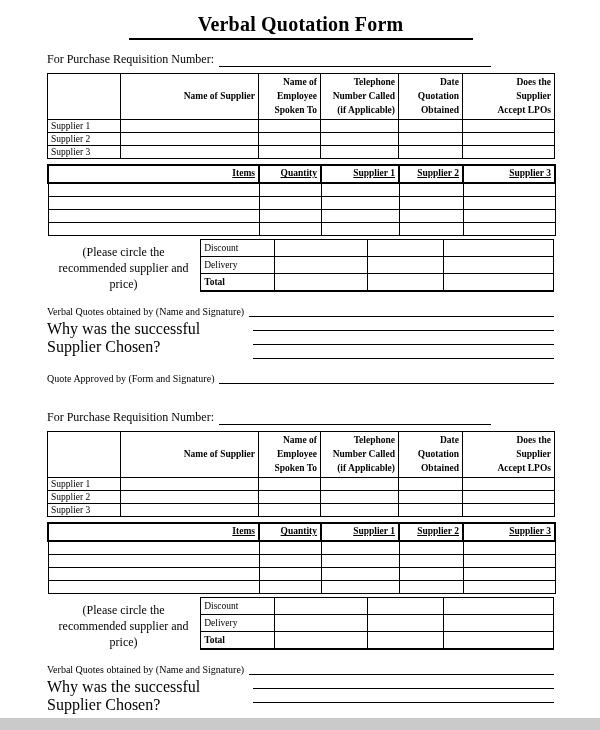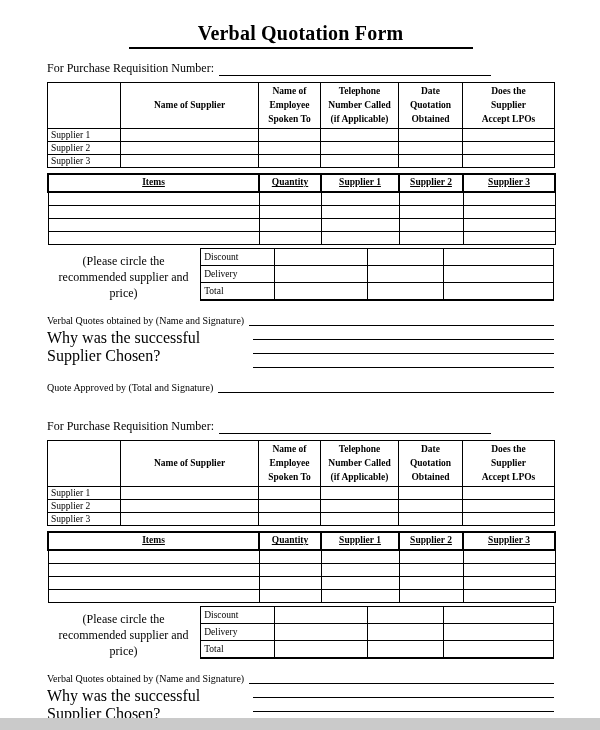--- a/index.html
+++ b/index.html
@@ -4,43 +4,43 @@
 <style>
   * { box-sizing: border-box; margin: 0; padding: 0; }
   html, body { width: 600px; height: 730px; }
   body {
     background: #ffffff;
     font-family: "Liberation Serif", serif;
     color: #000;
     position: relative;
     overflow: hidden;
   }
-  .page { width: 600px; height: 730px; padding: 22px 46px 0 47px; position: relative; background:#fff; }
+  .page { width: 600px; height: 730px; padding: 13px 46px 0 47px; position: relative; background:#fff; }
 
   .title { text-align: center; font-size: 20px; font-weight: bold; letter-spacing: 0.2px; }
   .title-underline { width: 344px; border-bottom: 2px solid #000; margin: 2px auto 0; }
 
   .req-row { display: flex; align-items: flex-end; margin-top: 12px; font-size: 12px; }
   .req-line { width: 272px; border-bottom: 1px solid #000; height: 12px; margin-left: 5px; }
 
   table.grid { border-collapse: collapse; table-layout: fixed; width: 507px; }
   col.ca { width: 73px; } col.cb { width: 138px; } col.cc { width: 62px; }
   col.cd { width: 78px; } col.ce { width: 64px; } col.cf { width: 92px; }
   .grid th, .grid td { border: 1px solid #000; font-size: 9.5px; overflow: hidden; }
-  .grid th { font-weight: bold; text-align: center; white-space: pre-line; line-height: 1.45; padding: 2px 3px; vertical-align: middle; }
+  .grid th { font-weight: bold; text-align: right; white-space: pre-line; line-height: 1.45; padding: 2px 3px; vertical-align: middle; }
   .grid td { height: 13px; line-height: 12px; padding: 0 3px; }
   .supplier-table { margin-top: 6px; }
   .items-table { margin-top: 5px; text-decoration: underline; }
   .items-table thead th { border-width: 2px; padding: 1px 3px; }
   .rlabel { text-align: left; }
 
   .summary { display: flex; margin-top: 3px; }
   .note { width: 211px; text-align: center; font-size: 12px; line-height: 1.35; padding: 5px 10px 0; }
   .summary-table { width: 296px; }
-  .total-label { font-weight: normal; margin-left: 12px; }
+  .total-label { font-weight: bold; margin-left: 12px; }
   .total-row td { border-bottom-width: 2px; }
 
   .sig-row { display: flex; align-items: center; margin-top: 13px; font-size: 10px; }
   .fill-line { flex: 1; border-bottom: 1px solid #000; height: 12px; margin-left: 5px; }
 
   .question-block { display: flex; font-size: 16px; }
   .q-label { width: 206px; flex: none; padding-top: 3px; }
   .answer-lines { flex: 1; }
   .answer-line { height: 14px; border-bottom: 1px solid #000; }
 
@@ -207,21 +207,21 @@
     <div class="question-block">
       <span class="q-label">Why was the successful Supplier Chosen?</span>
       <div class="answer-lines">
         <div class="answer-line"></div>
         <div class="answer-line"></div>
         <div class="answer-line"></div>
       </div>
     </div>
 
     <div class="sig-row">
-      <span>Quote Approved by (Total and Signature)</span>
+      <span>Quote Approved by (Form and Signature)</span>
       <span class="fill-line"></span>
     </div>
 
   </section>
 
   <section class="section-2">
 
     <div class="req-row">
       <span>For Purchase Requisition Number:</span>
       <span class="req-line"></span>

